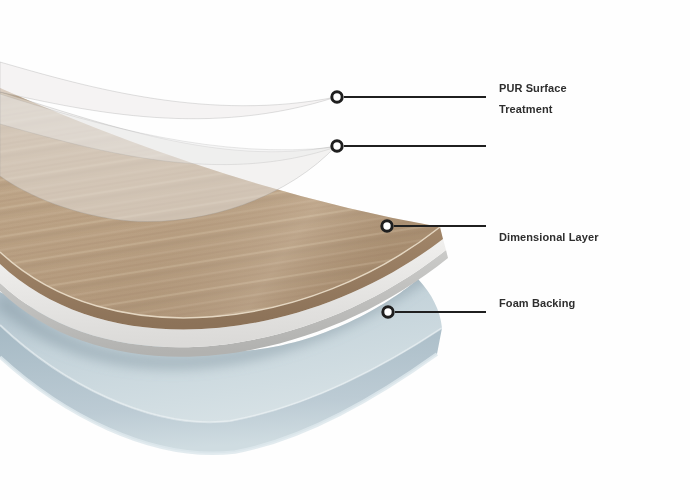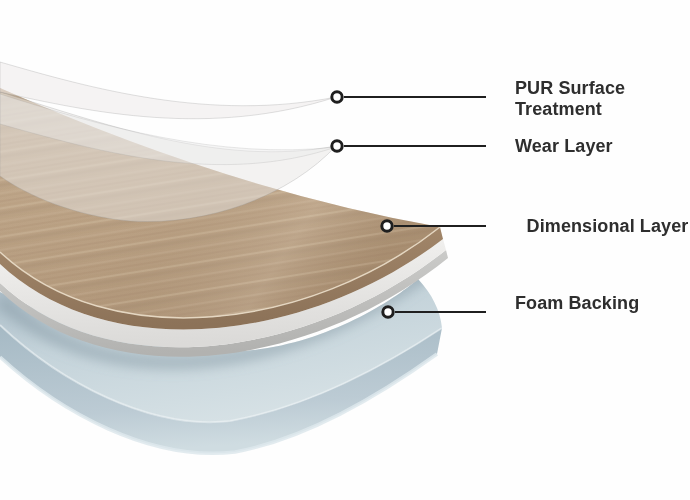--- a/index.html
+++ b/index.html
@@ -8,30 +8,29 @@
     width:690px;height:500px;
     background:#fefefe;
     overflow:hidden;
     font-family:"Liberation Sans", sans-serif;
   }
   .illustration{position:absolute;left:0;top:0;}
   .callout-label{
     position:absolute;
     left:499px;
     color:#2e2e2e;
-    font-size:18px;
+    font-size:11px;
     font-weight:700;
     line-height:21px;
     letter-spacing:.1px;
     white-space:normal;
-    margin-left:16px;
   }
   .label-pur{top:78px;width:112px;}
   .label-wear{top:136px;width:170px;}
-  .label-dimensional{top:216px;width:185px;text-align:center;}
+  .label-dimensional{top:227px;width:185px;}
   .label-foam{top:293px;width:170px;}
 </style>
 </head>
 <body>
 
 <div class="stage">
 
   <svg class="illustration" width="690" height="500" viewBox="0 0 690 500">
     <defs>
       <linearGradient id="woodGrad" x1="0" y1="0" x2="0.65" y2="1">
@@ -131,19 +130,18 @@
       <circle cx="387" cy="226" r="5.2" fill="#ffffff" stroke-width="3"></circle>
     </g>
     <g stroke="#1f1f1f">
       <line x1="395" y1="312" x2="486" y2="312" stroke-width="2.2"></line>
       <circle cx="388" cy="312" r="5.2" fill="#ffffff" stroke-width="3"></circle>
     </g>
   </svg>
 
   <div class="callout-label label-pur">PUR Surface Treatment</div>
 
-  <div class="callout-label label-wear">Wear Layer</div>
 
   <div class="callout-label label-dimensional">Dimensional Layer</div>
 
   <div class="callout-label label-foam">Foam Backing</div>
 
 </div>
 
 </body></html>

